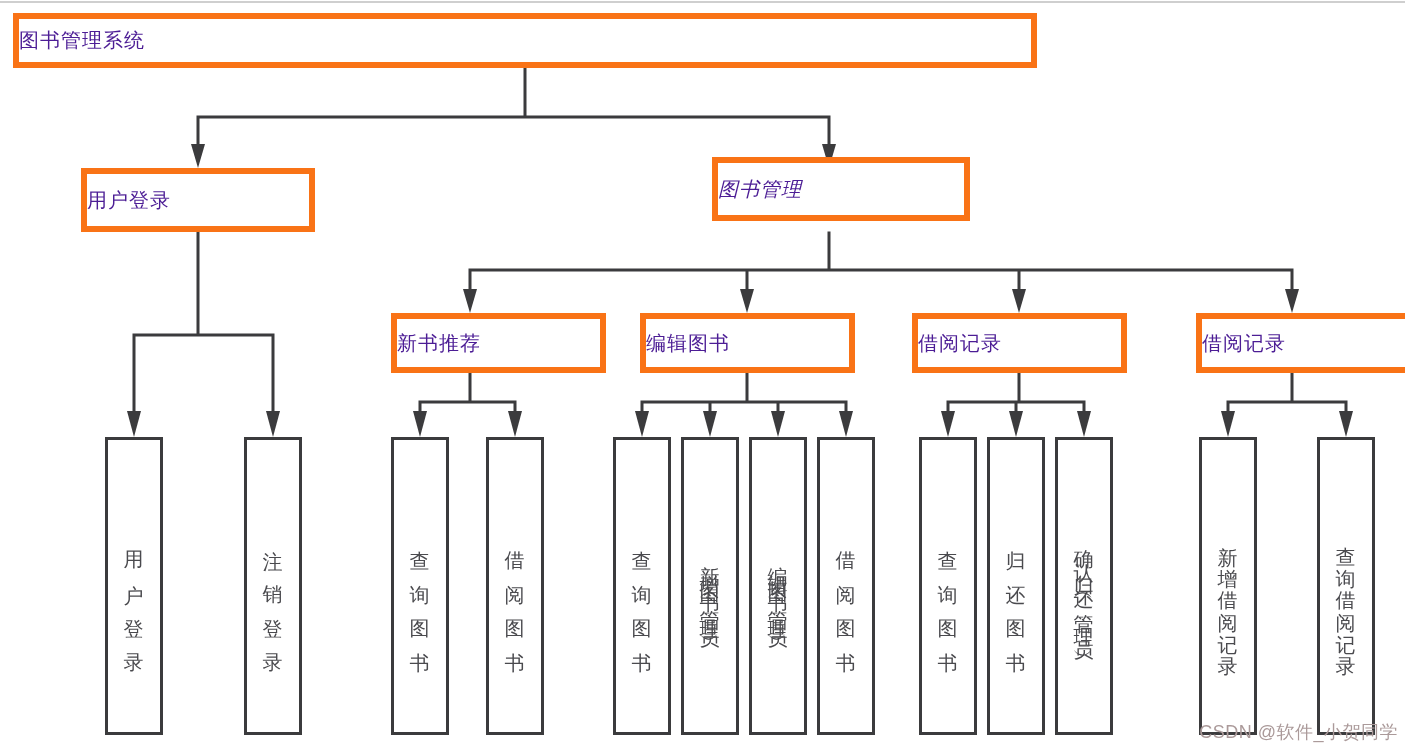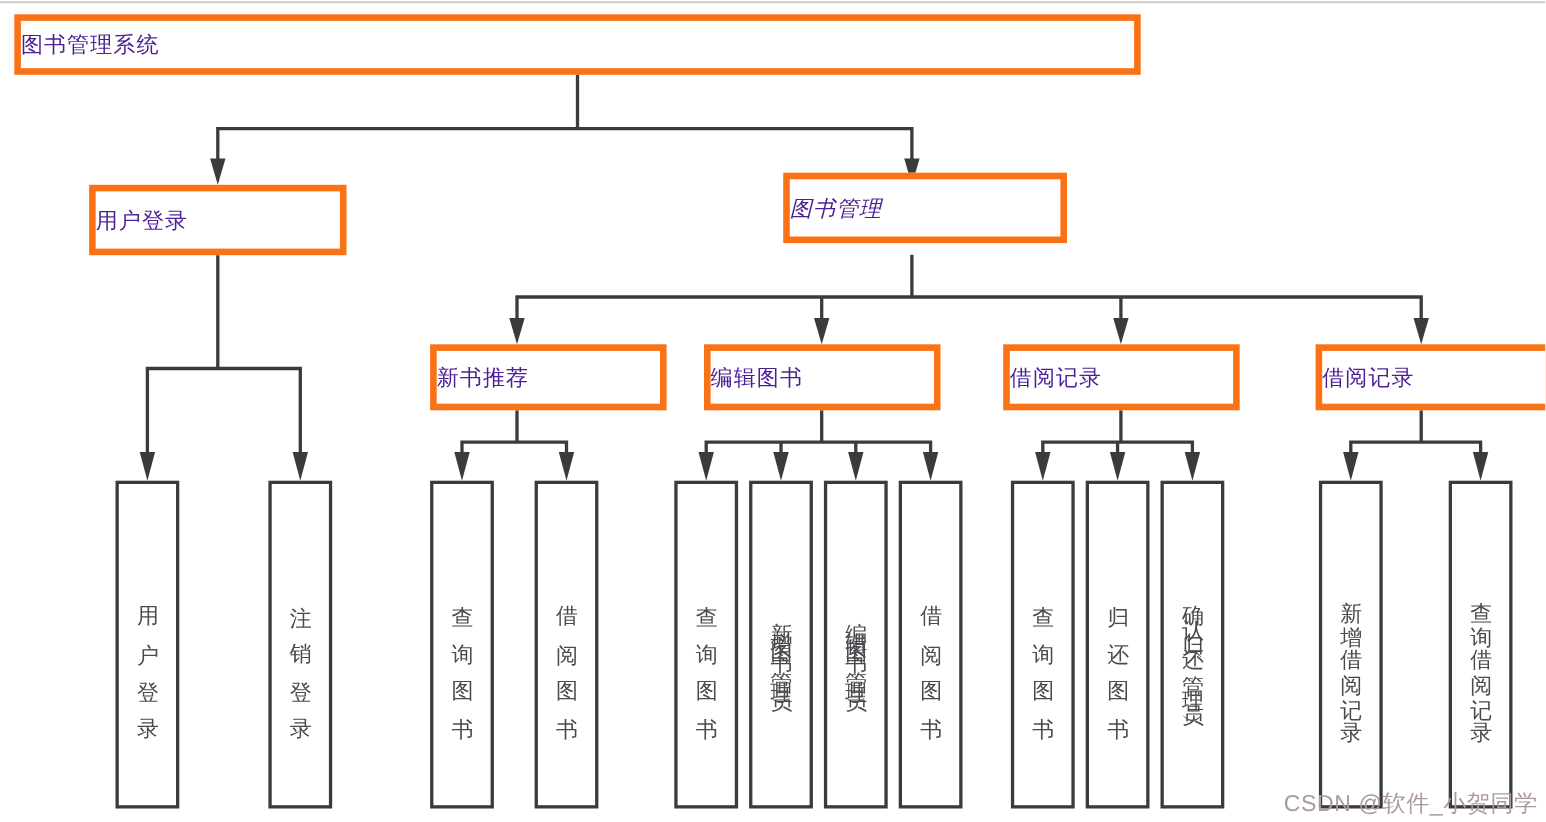--- a/index.html
+++ b/index.html
@@ -43,21 +43,21 @@
   .vtext{
     writing-mode:vertical-lr;text-orientation:mixed;
     font-size:20px;color:#4a4a4e;line-height:1;white-space:nowrap;
   }
   .ls4 .vtext{letter-spacing:1.7em;margin-top:1.7em;}
   .ls6 .vtext{letter-spacing:1.1em;margin-top:1.1em;}
   .ls8 .vtext{letter-spacing:0.65em;margin-top:0.65em;}
   .ls9 .vtext{letter-spacing:0.45em;margin-top:0.45em;}
   .watermark{
     position:absolute;right:7px;bottom:3px;
-    font-size:21px;color:#ab9a9a;letter-spacing:0.5px;
+    font-size:18px;color:#ab9a9a;letter-spacing:0.5px;
   }
 </style>
 </head>
 <body>
 
 <div id="stage">
 
   <div class="topline"></div>
 
   <svg class="connectors" viewBox="0 0 1405 747">

